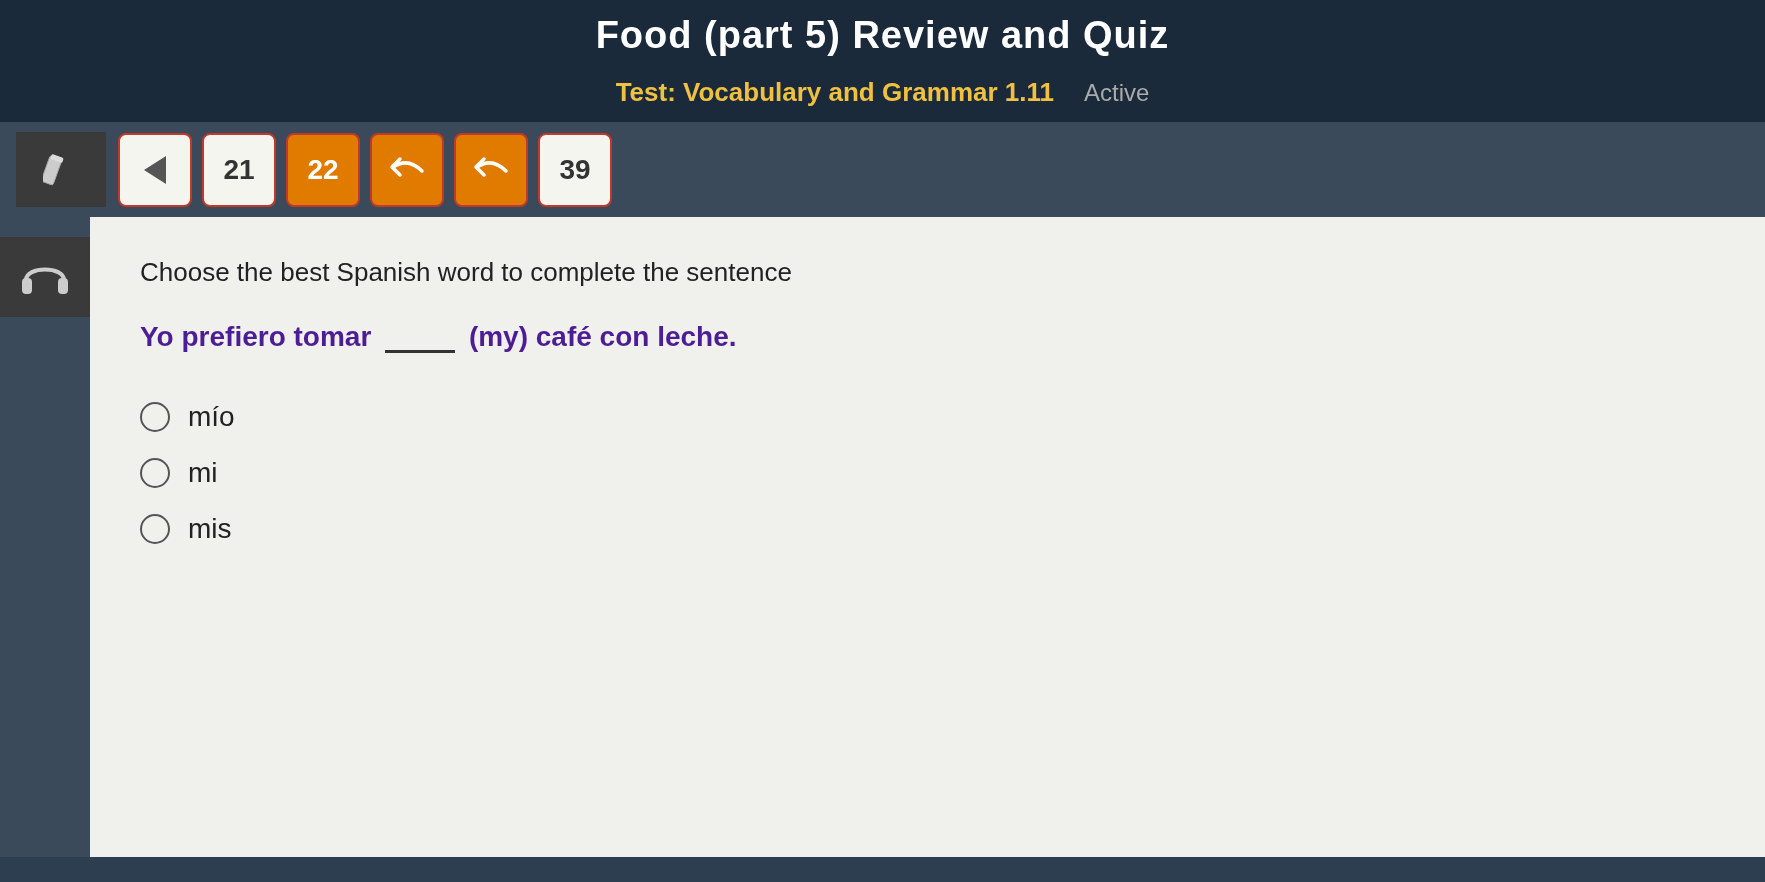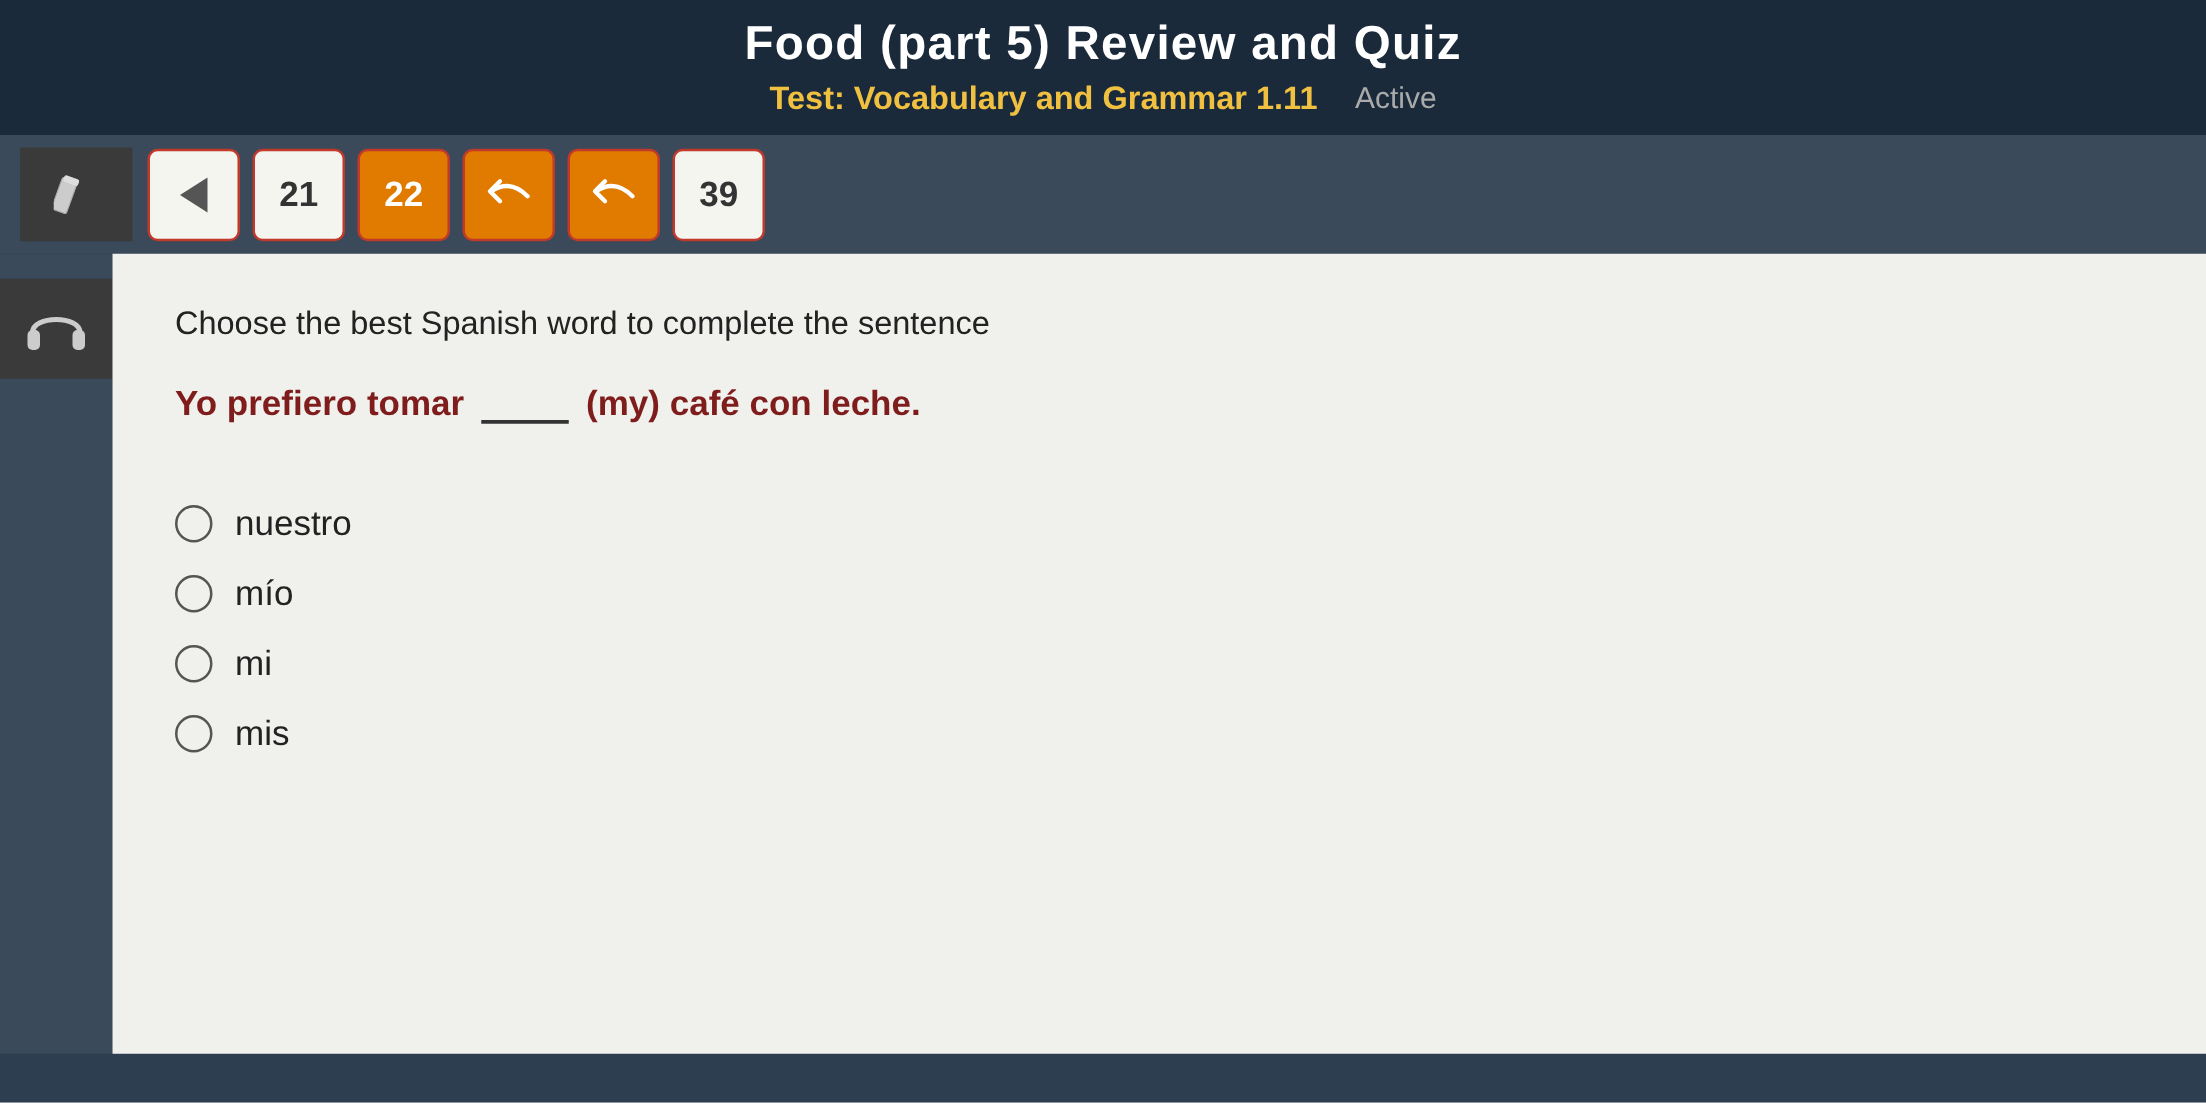--- a/index.html
+++ b/index.html
@@ -24,21 +24,21 @@
       font-weight: bold;
       letter-spacing: 1px;
       padding-top: 4px;
     }
 
     .header-subtitle-row {
       display: flex;
       align-items: center;
       justify-content: center;
       gap: 30px;
-      margin-top: 6px;
+      margin-top: 20px;
     }
 
     .header-subtitle {
       color: #f0c040;
       font-size: 26px;
       font-weight: bold;
     }
 
     .status-badge {
       color: #aaaaaa;
@@ -155,22 +155,22 @@
 
     .question-instruction {
       font-size: 26px;
       color: #222;
       margin-bottom: 30px;
     }
 
     .question-text {
       font-size: 28px;
       font-weight: bold;
-      color: #7f1d1d;
-      margin-bottom: 64px;
+      color: #4c1d95;
+      margin-bottom: 48px;
     }
 
     .blank {
       display: inline-block;
       width: 70px;
       border-bottom: 3px solid #333;
       margin: 0 6px;
       vertical-align: bottom;
     }
 
@@ -266,24 +266,20 @@
   <div class="content-area">
     <p class="question-instruction">Choose the best Spanish word to complete the sentence</p>
 
     <p class="question-text">
       <span>Yo prefiero tomar</span>
       <span class="blank">&nbsp;</span>
       <span>(my) café con leche.</span>
     </p>
 
     <ul class="options-list">
-      <li class="option-item">
-        <div class="radio-circle"></div>
-        <span class="option-label">nuestro</span>
-      </li>
       <li class="option-item">
         <div class="radio-circle"></div>
         <span class="option-label">mío</span>
       </li>
       <li class="option-item">
         <div class="radio-circle"></div>
         <span class="option-label">mi</span>
       </li>
       <li class="option-item">
         <div class="radio-circle"></div>

